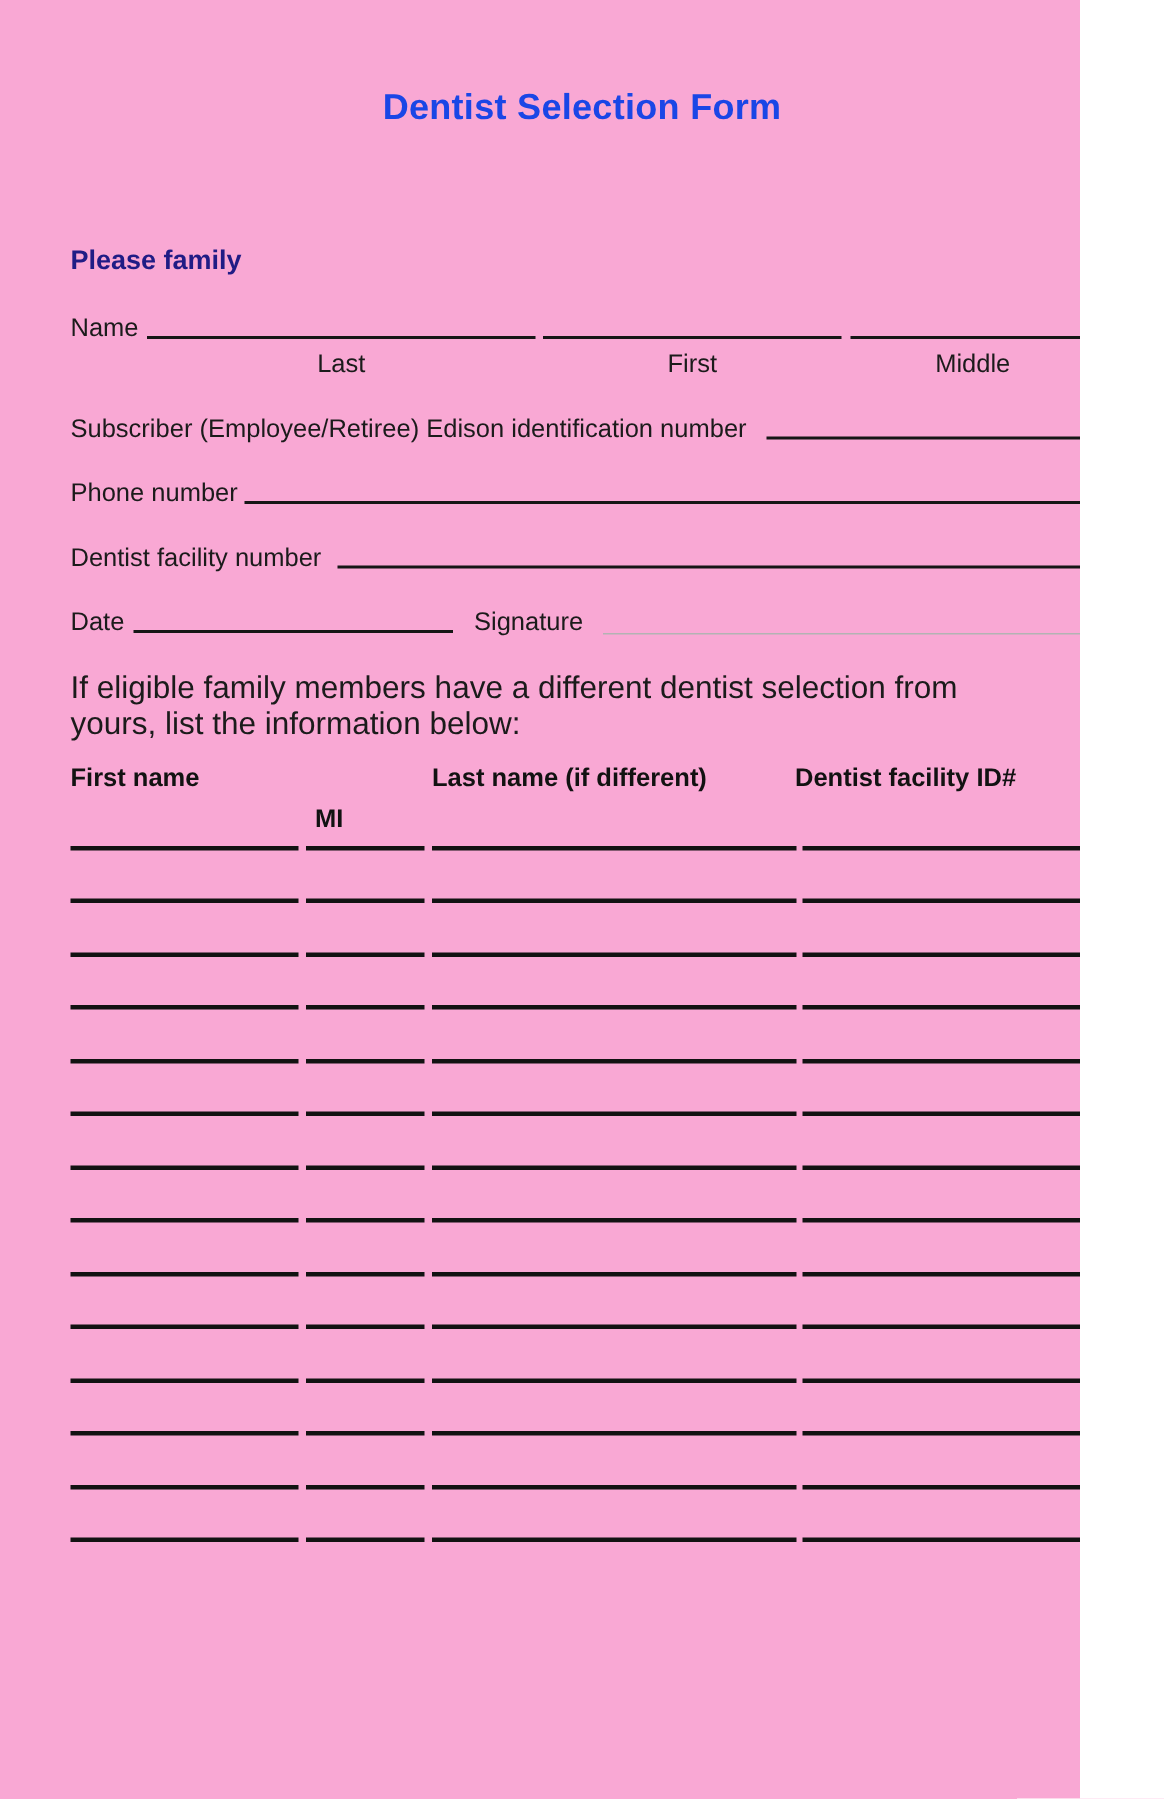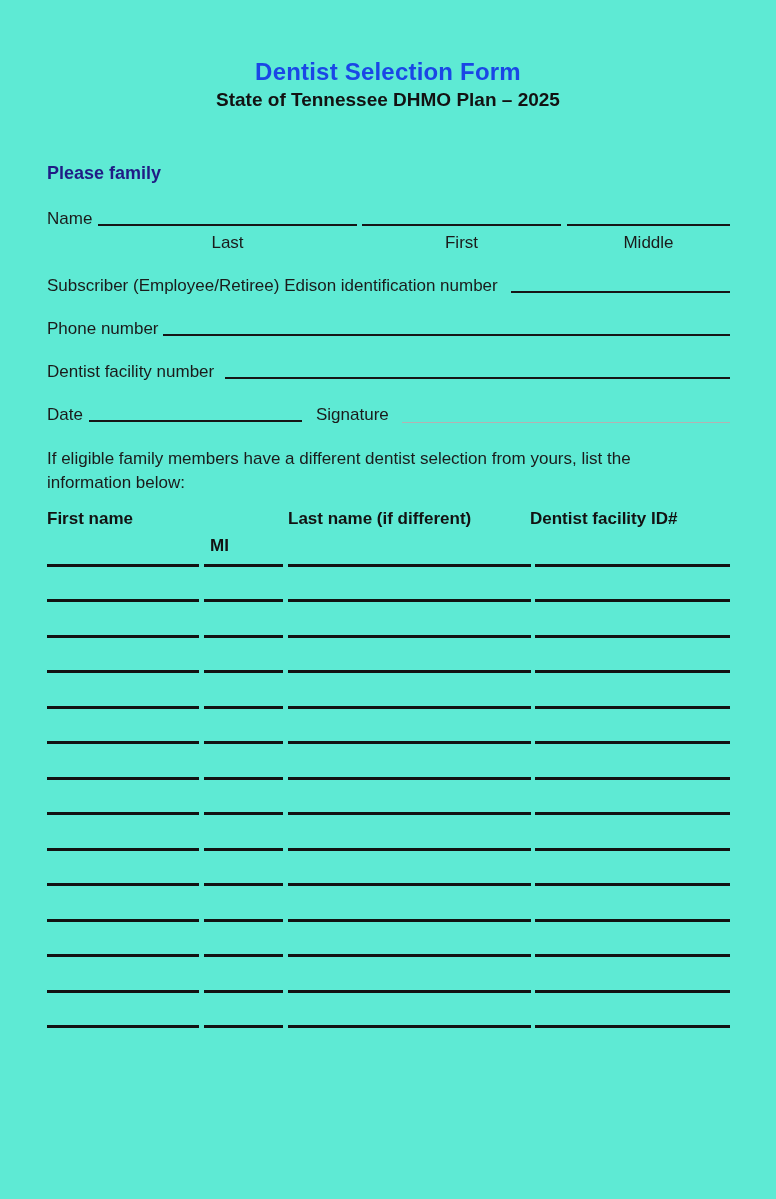--- a/index.html
+++ b/index.html
@@ -1,19 +1,19 @@
 <!DOCTYPE html>
 <html><head>
 <meta charset="utf-8">
 <style>
   html,body{margin:0;padding:0;background:#ffffff;}
   .page{
     position:relative;
-    width:776px;height:1199px;
-    background:#5eead4;
+    width:720px;height:1199px;
+    background:#f9a8d4;
     font-family:"Liberation Sans", sans-serif;
     color:#1b1b1b;
     overflow:hidden;
   }
   .abs{position:absolute;}
   .title{
     left:0;width:776px;top:58px;
     text-align:center;
     font-size:24px;font-weight:bold;
     color:#1a46e6;
@@ -42,33 +42,32 @@
     left:47px;top:163px;
     font-size:18px;font-weight:bold;
     color:#201c85;
   }
   .flabel{font-size:17px;color:#1b1b1b;white-space:nowrap;}
   .wline{position:absolute;height:2px;background:#161616;}
   .sigline{position:absolute;height:1px;background:#b3b3b3;}
   .sublabel{font-size:17px;color:#1b1b1b;}
   .note{
     left:47px;top:447px;width:612px;
-    font-size:17px;line-height:24px;color:#1b1b1b;
+    font-size:21px;line-height:24px;color:#1b1b1b;
   }
   .thead{font-size:17px;font-weight:bold;color:#121212;white-space:nowrap;}
   .frow{position:absolute;left:0;width:776px;height:3px;}
   .fline{position:absolute;top:0;height:3px;background:#121212;}
 </style>
 </head>
 <body>
 
 <div class="page">
 
   <div class="abs title">Dentist Selection Form</div>
-  <div class="abs subtitle">State of Tennessee DHMO Plan – 2025</div>
 
 
   <div class="abs please-print">Please family</div>
 
   <div class="abs flabel" style="left:47px;top:209px;">Name</div>
   <div class="wline" style="left:98px;top:224px;width:259px;"></div>
   <div class="wline" style="left:362px;top:224px;width:199px;"></div>
   <div class="wline" style="left:567px;top:224px;width:163px;"></div>
   <div class="abs sublabel" style="left:98px;top:233px;width:259px;text-align:center;">Last</div>
   <div class="abs sublabel" style="left:362px;top:233px;width:199px;text-align:center;">First</div>

